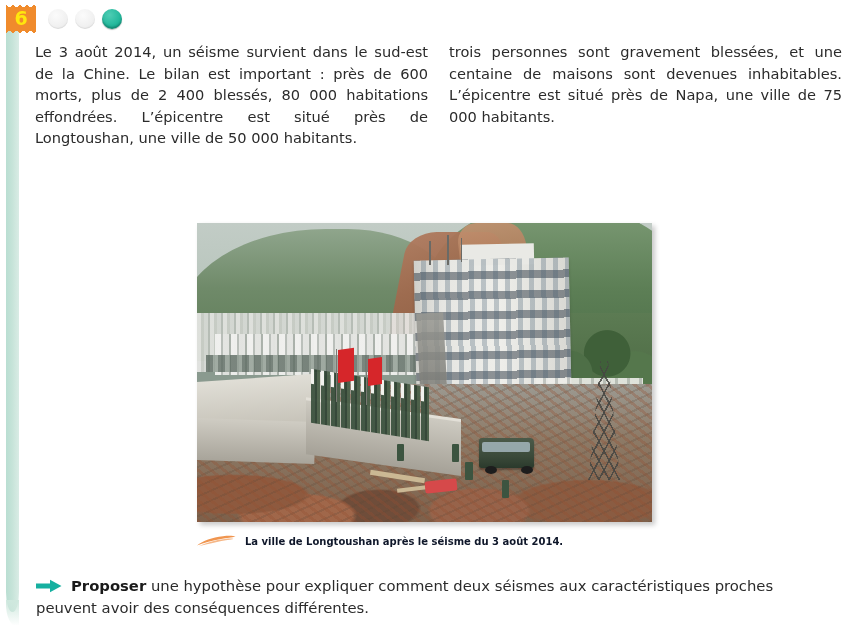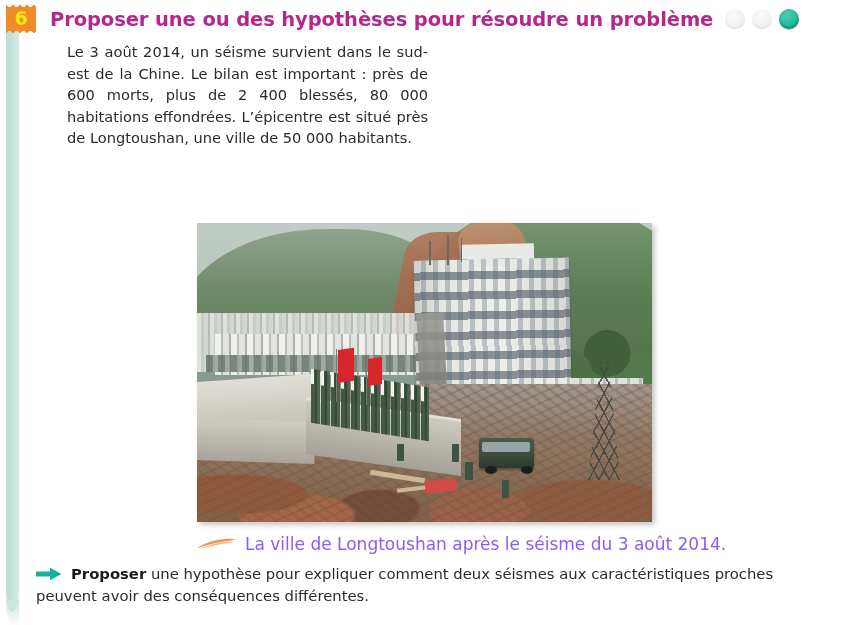--- a/index.html
+++ b/index.html
@@ -107,21 +107,21 @@
 
   
   .columns {
     position: absolute;
     top: 41px;
     left: 35px;
     width: 807px;
     display: flex;
     gap: 21px;
   }
-  .col { width: 393px; margin-left: 32px; }
+  .col { width: 393px; }
   .col p {
     margin: 0 0 10px 0;
     font-size: 14.6px;
     line-height: 21.6px;
     text-align: justify;
     color: #2b2b2b;
   }
   .col p:last-child { margin-bottom: 0; }
   .col p.last-line-left { text-align-last: left; }
 
@@ -282,31 +282,31 @@
   .caption {
     position: absolute;
     left: 196px;
     top: 534px;
     display: flex;
     align-items: center;
     gap: 9px;
   }
   .swoosh { width: 40px; height: 14px; flex: 0 0 auto; }
   .caption-text {
-    font-size: 17px;
-    font-weight: normal;
-    color: #8b5cf6;
+    font-size: 10px;
+    font-weight: bold;
+    color: #0f172a;
     white-space: nowrap;
   }
 
   
   .task {
     position: absolute;
     left: 36px;
-    top: 563px;
+    top: 575px;
     width: 790px;
     font-size: 14.8px;
     line-height: 22px;
     color: #2b2b2b;
   }
   .arrow-icon {
     display: inline-block;
     vertical-align: -2px;
     width: 26px;
     height: 14px;
@@ -316,33 +316,33 @@
 </style>
 </head>
 <body>
 
 <div class="left-bar"></div>
 
 <div class="header">
   <div class="badge">
     <span class="badge-num">6</span>
   </div>
-  <div class="header-title">Proposer une ou des hypothèses pour résoudre un problème</div>
   <div class="dots">
     <span class="dot empty"></span>
     <span class="dot empty"></span>
     <span class="dot filled"></span>
   </div>
 </div>
 
 <div class="columns">
   <div class="col">
     <p>Le 3 août 2014, un séisme survient dans le sud-est de la Chine. Le bilan est important : près de 600 morts, plus de 2 400 blessés, 80 000 habitations effondrées. L’épicentre est situé près de Longtoushan, une ville de 50 000 habitants.</p>
   </div>
   <div class="col">
+    <p>trois personnes sont gravement blessées, et une centaine de maisons sont devenues inhabitables. L’épicentre est situé près de Napa, une ville de 75 000 habitants.</p>
   </div>
 </div>
 
 <div class="figure">
   <div class="photo">
     <div class="sky"></div>
     <div class="hill-left"></div>
     <div class="hill-right"></div>
     <div class="scar-a"></div>
     <div class="scar-b"></div>

